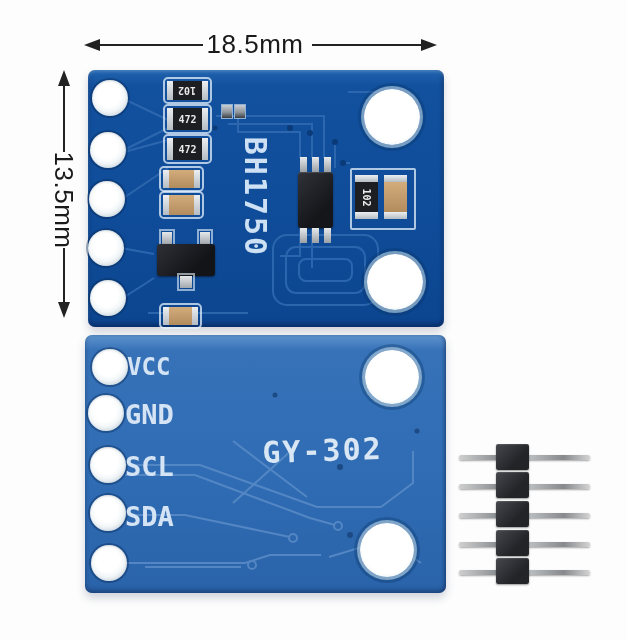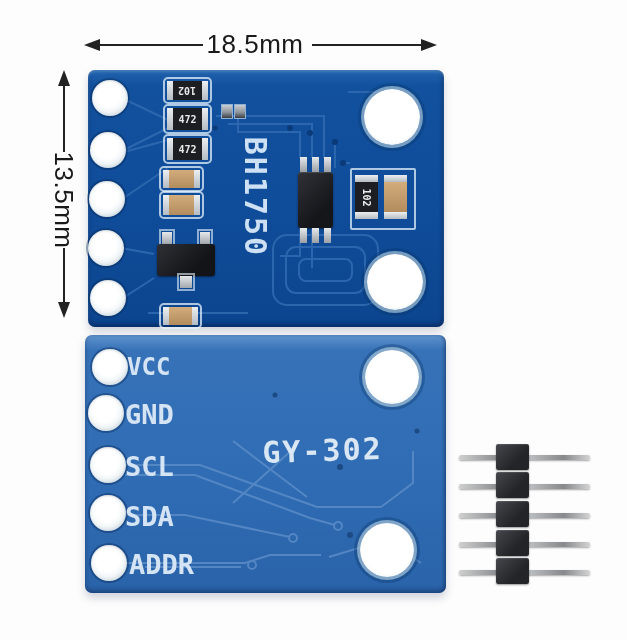--- a/index.html
+++ b/index.html
@@ -246,21 +246,20 @@
     <div class="hole" style="left:5px;top:160px;"></div>
     <div class="hole" style="left:6px;top:210px;"></div>
 
     <div class="mount" style="left:280px;top:15px;width:54px;height:54px;"></div>
     <div class="mount" style="left:275px;top:188px;width:54px;height:54px;"></div>
 
     <div class="silk" style="left:42px;top:18px;font-size:24px;">VCC</div>
     <div class="silk" style="left:40px;top:64px;font-size:27px;">GND</div>
     <div class="silk" style="left:40px;top:116px;font-size:27px;">SCL</div>
     <div class="silk" style="left:40px;top:166px;font-size:27px;">SDA</div>
-    <div class="silk" style="left:44px;top:214px;font-size:27px;">ADDR</div>
 
     <div class="silk" style="left:150px;top:98px;width:175px;text-align:center;font-size:30px;letter-spacing:2px;transform:rotate(-2deg);color:#d9e6f4;">GY-302</div>
   </div>
 
   <div>
     <div class="hpin" style="left:459px;top:455px;width:131px;"></div>
     <div class="hpin" style="left:459px;top:484px;width:131px;"></div>
     <div class="hpin" style="left:459px;top:513px;width:131px;"></div>
     <div class="hpin" style="left:459px;top:542px;width:131px;"></div>
     <div class="hpin" style="left:459px;top:570px;width:131px;"></div>

